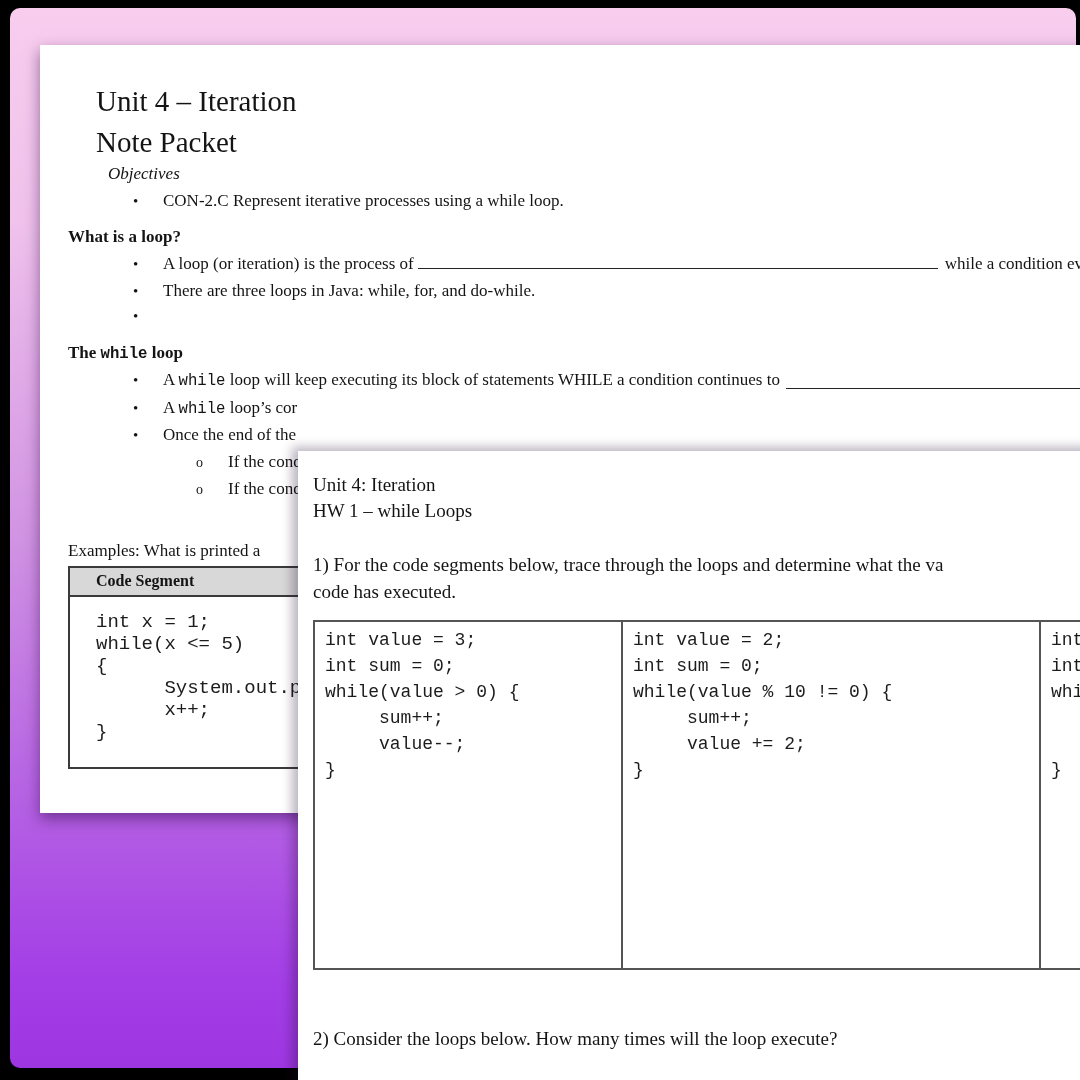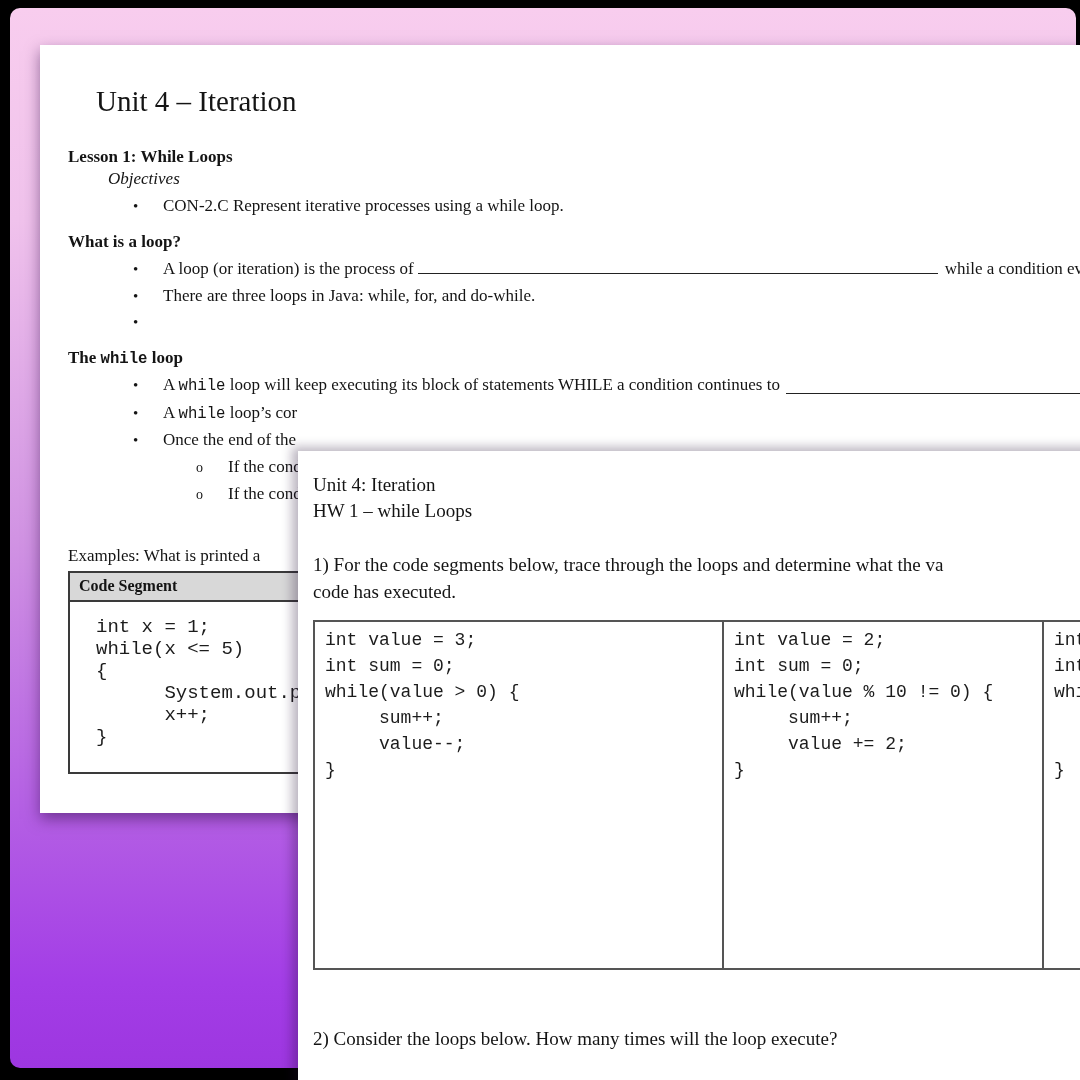--- a/index.html
+++ b/index.html
@@ -30,51 +30,51 @@
   .row.sub .marker { width:32px; font-size:14px; }
   .blank-inline {
     display:inline-block; width:520px; border-bottom:1.3px solid #222;
     height:1px; vertical-align:baseline; margin:0 7px 0 4px;
   }
   .fill-blank { flex:1 1 auto; border-bottom:1.5px solid #222; align-self:flex-end; margin:0 0 3px 6px; min-width:40px; }
   .examples-label { margin-top:40px; }
   .code-table { margin-top:4px; width:382px; border:2px solid #3a3a3a; }
   .code-table .hdr {
     background:#d8d8d8; border-bottom:2px solid #3a3a3a;
-    font-weight:bold; font-size:16px; padding:3px 9px;
+    font-weight:bold; font-size:16px; padding:3px 26px;
   }
   .code-table pre, .hw-cell pre {
     font-family:"Liberation Mono","DejaVu Sans Mono",monospace;
     white-space:pre; color:#1c1c1c;
   }
   .code-table pre { font-size:19px; line-height:22px; padding:14px 10px 10px 26px; height:170px; }
   .page-front {
     left:298px; top:451px; width:910px; height:700px;
     box-shadow:-6px -4px 10px rgba(30,10,45,0.3);
     padding:21px 0 0 15px; font-size:19px; line-height:26px;
   }
   .hw-q { margin-top:27px; line-height:27px; }
   .hw-table { display:flex; margin-top:15px; border:2px solid #555; width:1052px; height:350px; }
-  .hw-cell { width:409px; flex:none; border-right:2px solid #555; padding:5px 10px; }
-  .hw-cell.c2 { width:320px; }
+  .hw-cell { width:308px; flex:none; border-right:2px solid #555; padding:5px 10px; }
+  .hw-cell.c2 { width:418px; }
   .hw-cell.c3 { width:354px; border-right:none; }
   .hw-cell pre { font-size:18px; line-height:26px; }
   .hw-q2 { margin-top:56px; }
 </style>
 </head>
 <body>
 
 <div class="wallpaper"></div>
 
 <div class="page page-back">
   <div class="doc-title">
     <div>Unit 4 – Iteration</div>
+    <div>Note Packet</div>
   </div>
 
-  <div class="sec h-bold" style="margin-top:24px">Lesson 1: While Loops</div>
   <div class="italic">Objectives</div>
   <div class="row">
     <span class="marker">•</span>
     <span>CON-2.C Represent iterative processes using a while loop.</span>
   </div>
 
   <div class="sec h-bold">What is a loop?</div>
   <div class="row">
     <span class="marker">•</span>
     <span>

